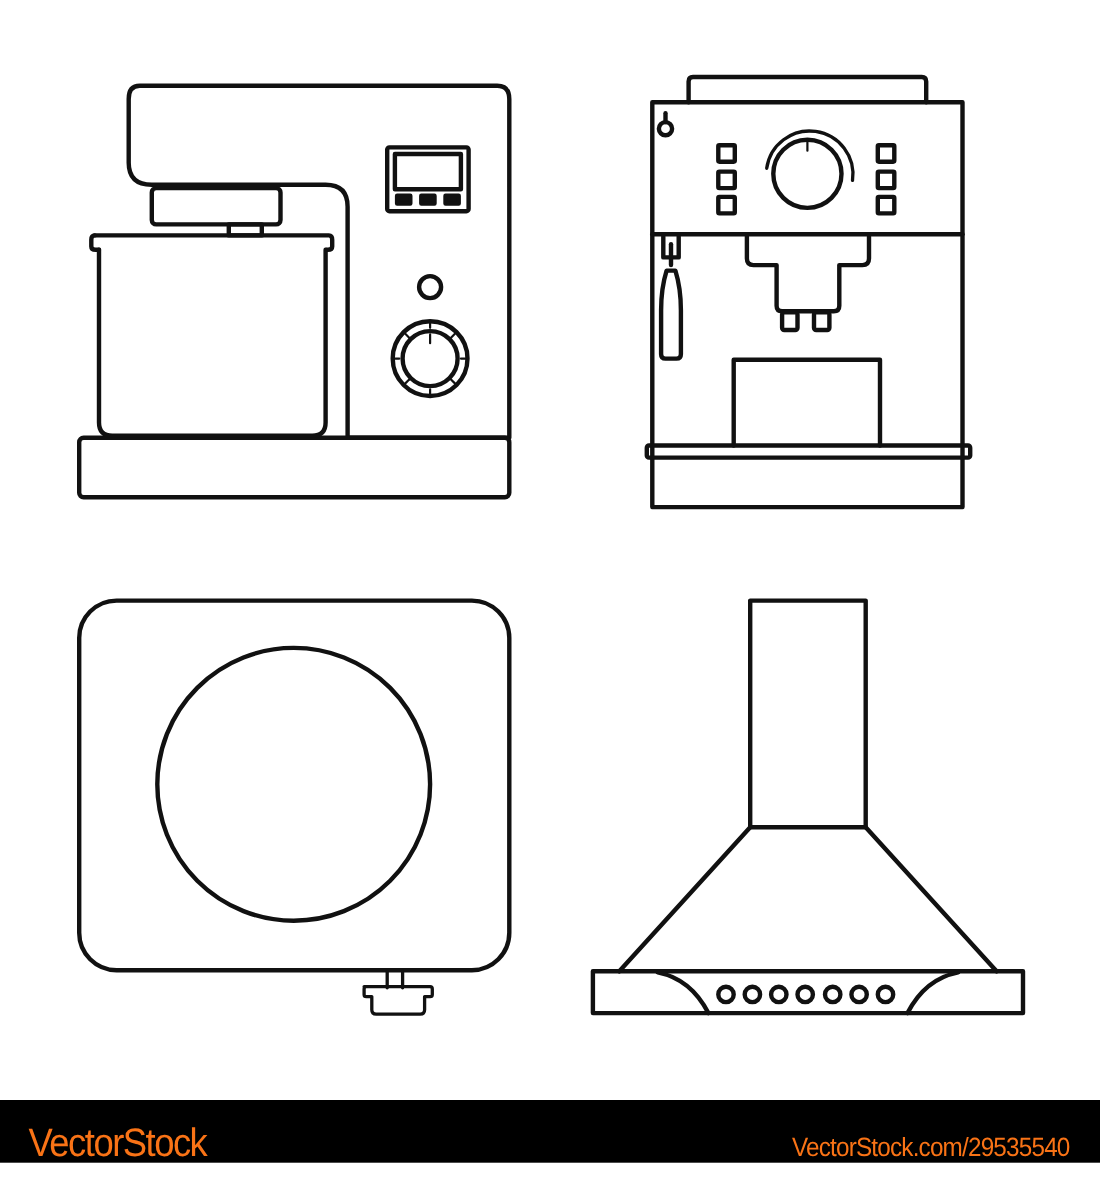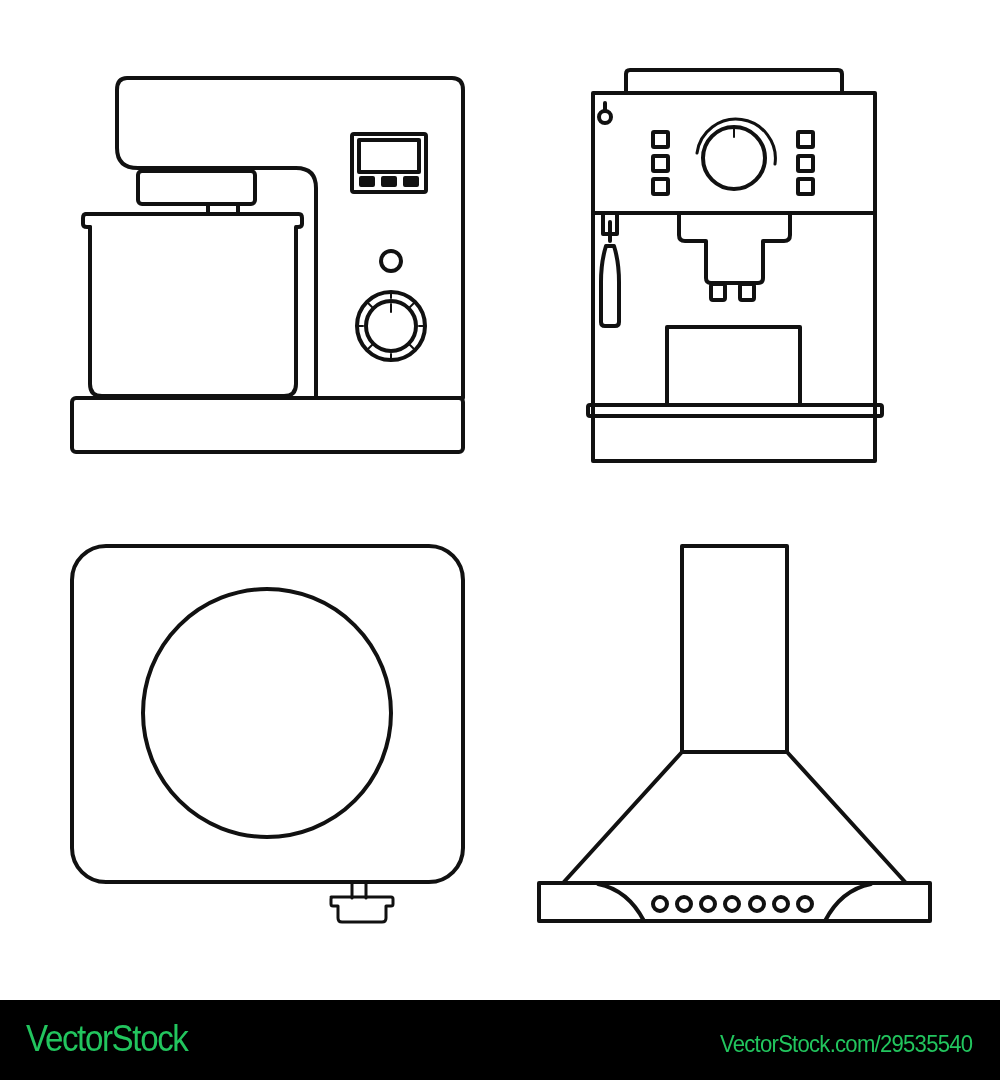--- a/index.html
+++ b/index.html
@@ -4,22 +4,22 @@
 <style>
   html, body { margin: 0; padding: 0; }
   body {
     width: 1000px; height: 1080px; background: #ffffff; position: relative; overflow: hidden;
     font-family: "Liberation Sans", sans-serif;
   }
   .art { position: absolute; left: 0; top: 0; width: 1000px; height: 1000px; }
   .art svg { display: block; }
   .icon g { fill: none; stroke: #111111; stroke-width: 4; stroke-linejoin: round; stroke-linecap: round; }
   .footer {
-    position: absolute; left: 0; top: 1000px; width: 1000px; height: 80px; background: #000000;
-    color: #22c55e;
+    position: absolute; left: 0; top: 1000px; width: 1000px; height: 57px; background: #000000;
+    color: #f97316;
   }
   .brand {
     position: absolute; left: 26px; top: 18px; font-size: 36px; letter-spacing: -1.5px;
     font-family: "Liberation Sans", sans-serif; transform: scaleX(0.92); transform-origin: left center;
   }
   .image-url {
     position: absolute; right: 28px; top: 30px; font-size: 24px; letter-spacing: -0.8px;
     font-family: "Liberation Sans", sans-serif; transform: scaleX(0.92); transform-origin: right center;
   }
 </style>

